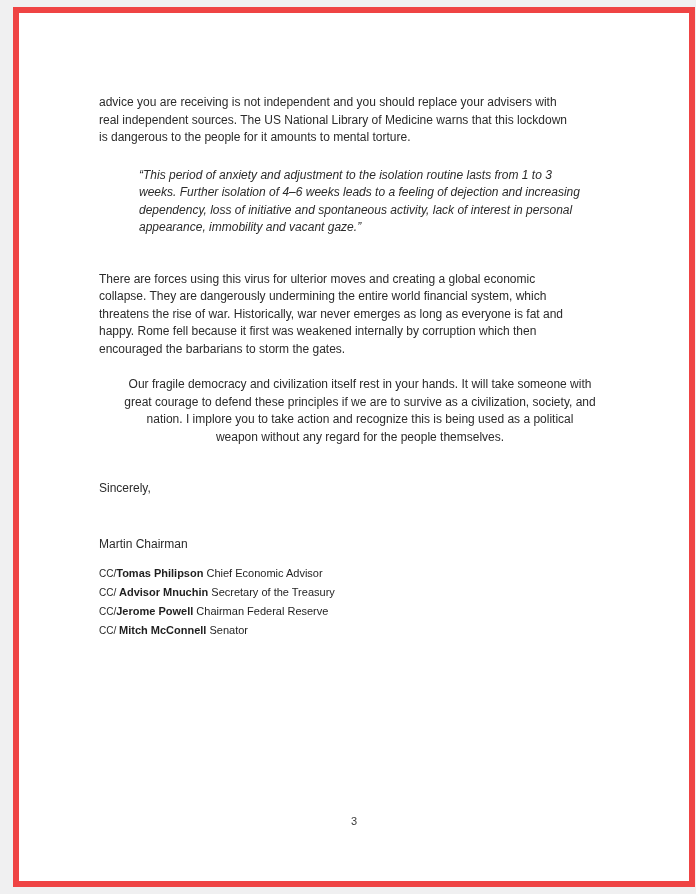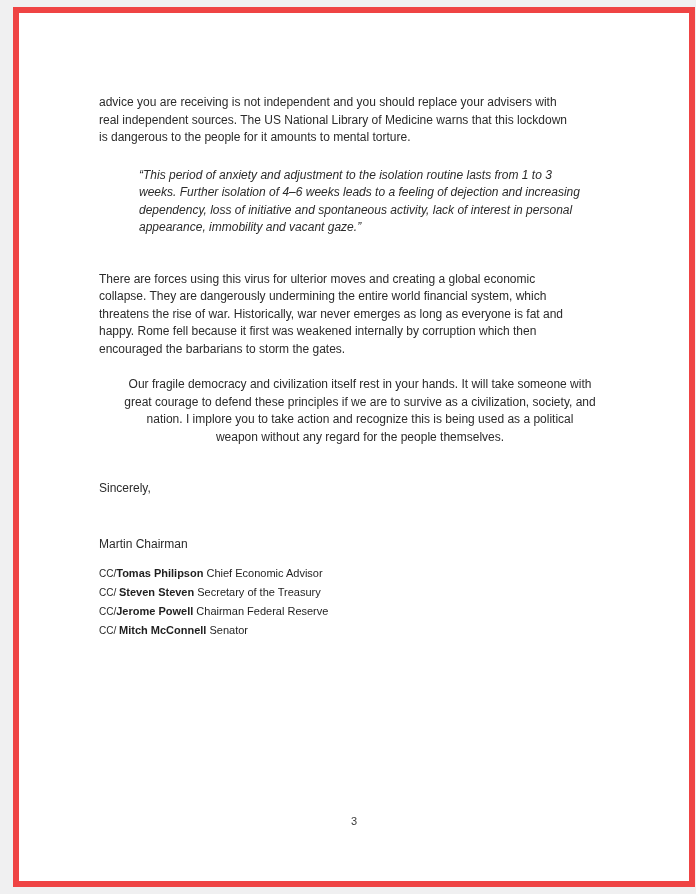--- a/index.html
+++ b/index.html
@@ -106,21 +106,21 @@
 great courage to defend these principles if we are to survive as a civilization, society, and
 nation. I implore you to take action and recognize this is being used as a political
 weapon without any regard for the people themselves.</p>
 
       <p class="p-closing">Sincerely,</p>
 
       <p class="p-signature">Martin Chairman</p>
 
       <div class="cc-list">
           <div class="cc-line"><span class="cc-prefix">CC/</span><span class="cc-name">Tomas Philipson</span><span class="cc-title"> Chief Economic Advisor</span></div>
-          <div class="cc-line"><span class="cc-prefix">CC/ </span><span class="cc-name">Steven Steven</span><span class="cc-title"> Secretary of the Treasury</span></div>
+          <div class="cc-line"><span class="cc-prefix">CC/ </span><span class="cc-name">Advisor Mnuchin</span><span class="cc-title"> Secretary of the Treasury</span></div>
           <div class="cc-line"><span class="cc-prefix">CC/</span><span class="cc-name">Jerome Powell</span><span class="cc-title"> Chairman Federal Reserve</span></div>
           <div class="cc-line"><span class="cc-prefix">CC/ </span><span class="cc-name">Mitch McConnell</span><span class="cc-title"> Senator</span></div>
         </div>
 
     </div>
 
     <div class="page-number">3</div>
   </div>
 </div>
 

